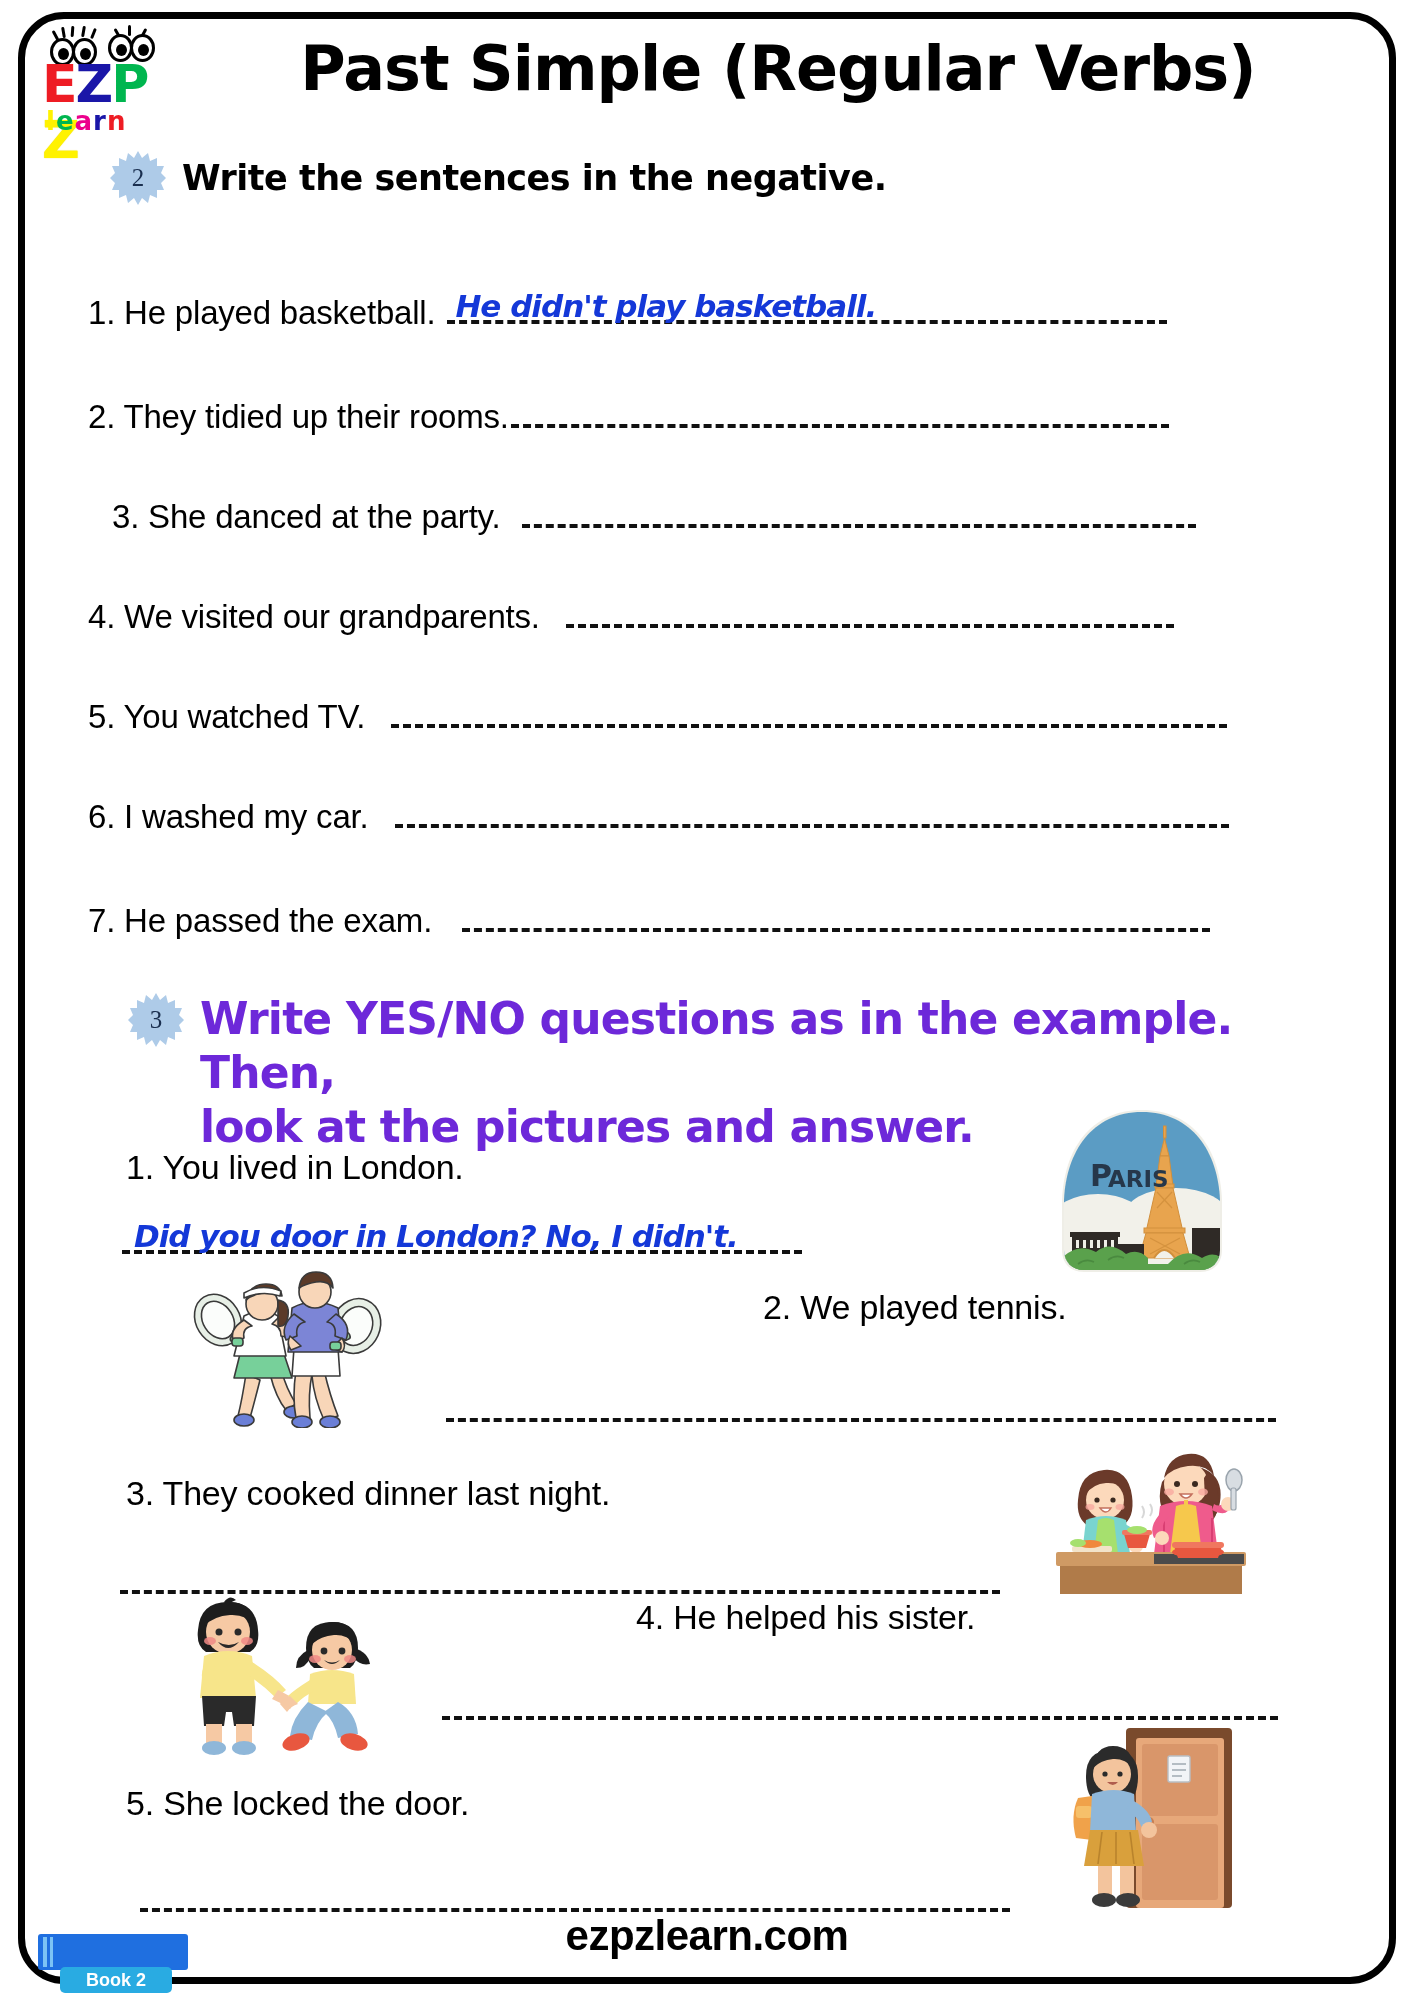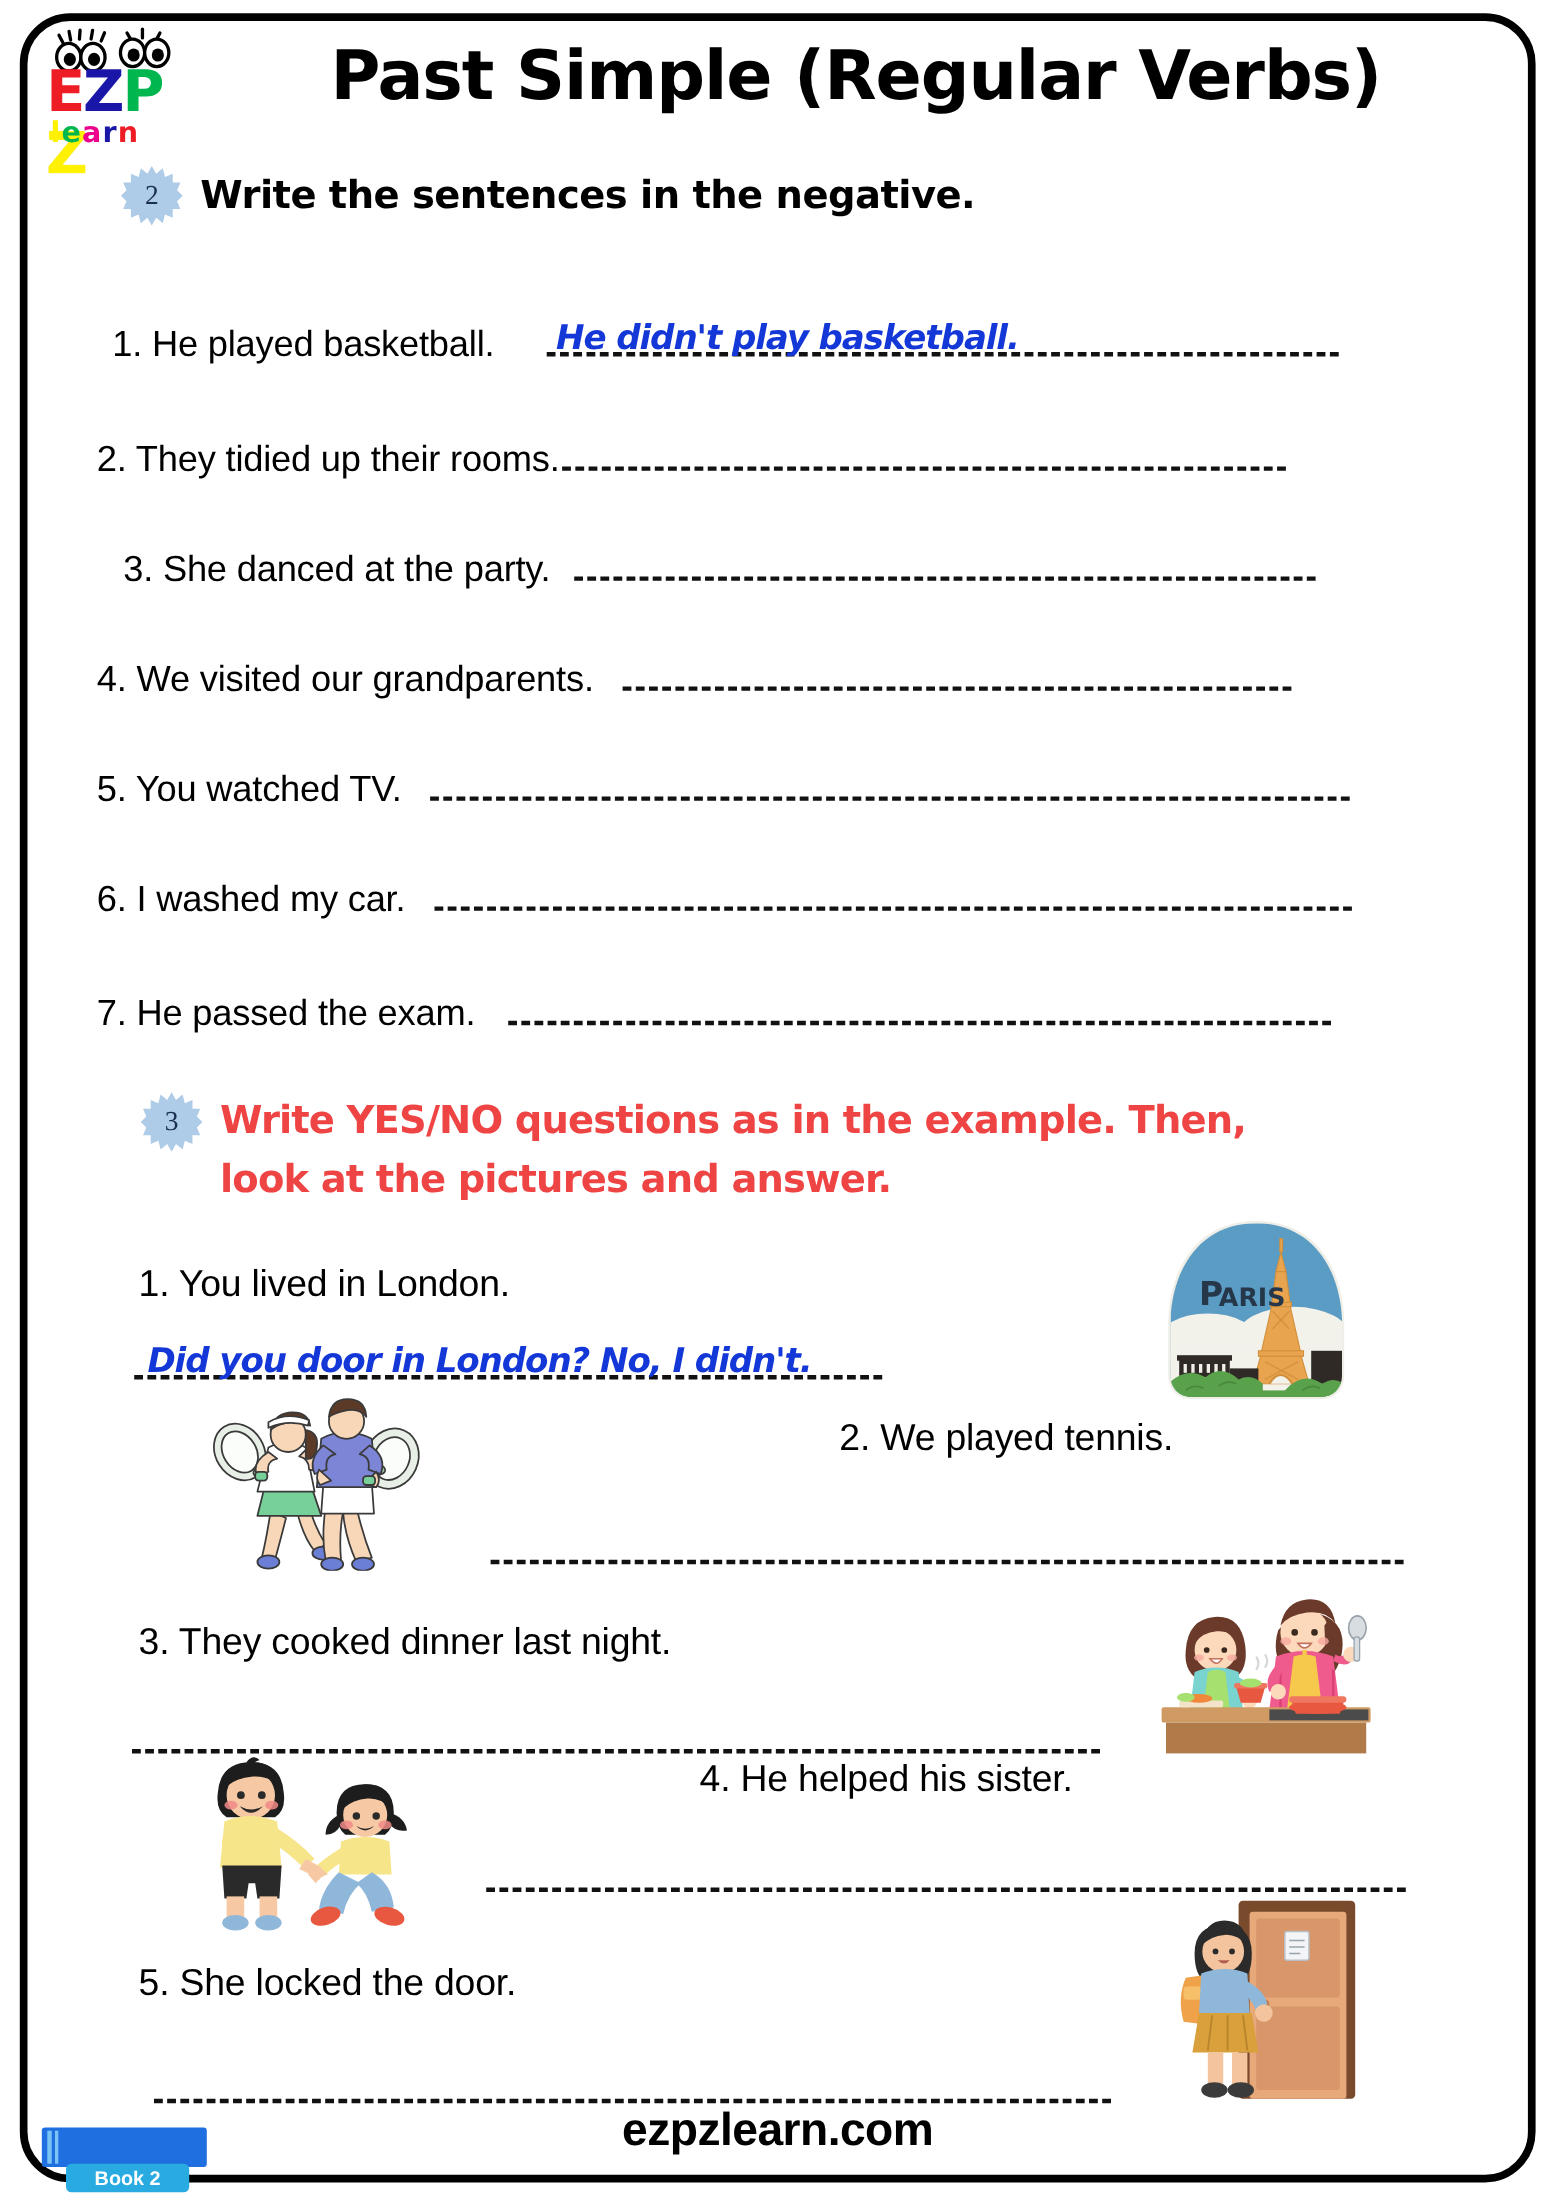--- a/index.html
+++ b/index.html
@@ -172,22 +172,22 @@
     font-family: "DejaVu Sans", sans-serif;
     font-weight: bold;
     font-size: 35px;
     color: #000000;
     line-height: 56px;
     letter-spacing: -0.5px;
   }
   .ex-title-multi {
     font-family: "DejaVu Sans", sans-serif;
     font-weight: bold;
-    font-size: 35px;
-    color: #ef4444;
+    font-size: 44px;
+    color: #6d28d9;
     line-height: 54px;
     letter-spacing: -0.8px;
     max-width: 1140px;
   }
 
   
   .qrow {
     position: absolute;
     display: flex;
     align-items: baseline;
@@ -354,21 +354,21 @@
   <div class="ex-header" style="left:110px; top:150px;">
     <div class="badge">
       <svg width="56" height="56" viewBox="0 0 56 56" aria-hidden="true">
         <polygon points="28,1 32,8 38,3 40,11 47,8 47,16 54,16 51,23 56,28 51,33 54,40 47,40 47,48 40,45 38,53 32,48 28,55 24,48 18,53 16,45 9,48 9,40 2,40 5,33 0,28 5,23 2,16 9,16 9,8 16,11 18,3 24,8" fill="#aecbe8"></polygon>
       </svg>
       <div class="badge-num">2</div>
     </div>
     <div class="ex-title">Write the sentences in the negative.</div>
   </div>
 
-  <div class="qrow" style="left:102px; top:288px;gap:36px;">
+  <div class="qrow" style="left:88px; top:288px;">
     <span class="qtext">1. He played basketball.</span>
     <span class="answer-wrap">
       <span class="dashline" style="display:inline-block; width:720px; margin-left:12px;"></span>
       <span class="answer-ink" style="left:20px;">He didn't play basketball.</span>
     </span>
   </div>
 
   <div class="qrow" style="left:88px; top:392px;">
     <span class="qtext">2. They tidied up their rooms.</span>
     <span class="dashline" style="display:inline-block; width:658px; margin-left:2px;"></span>

